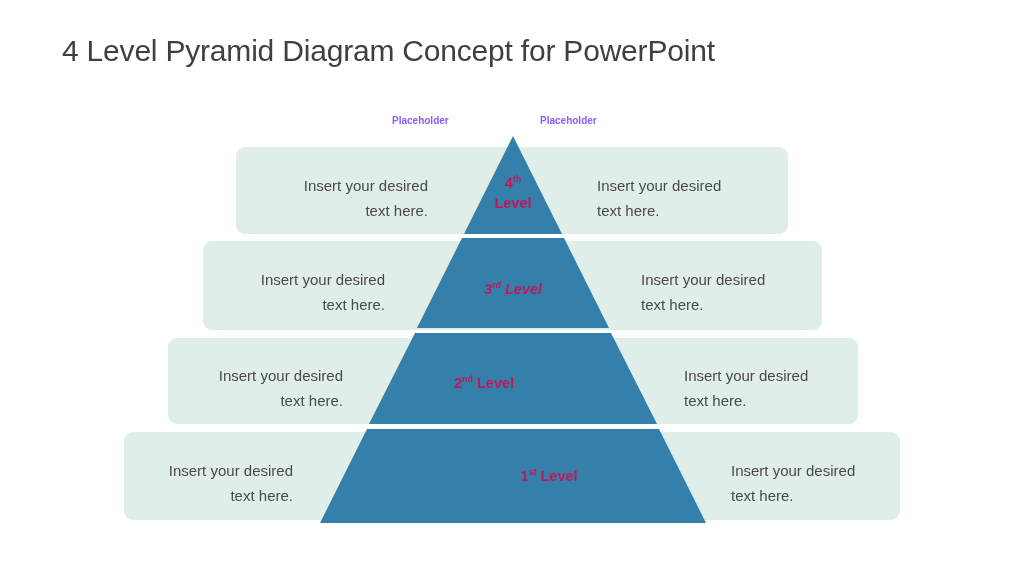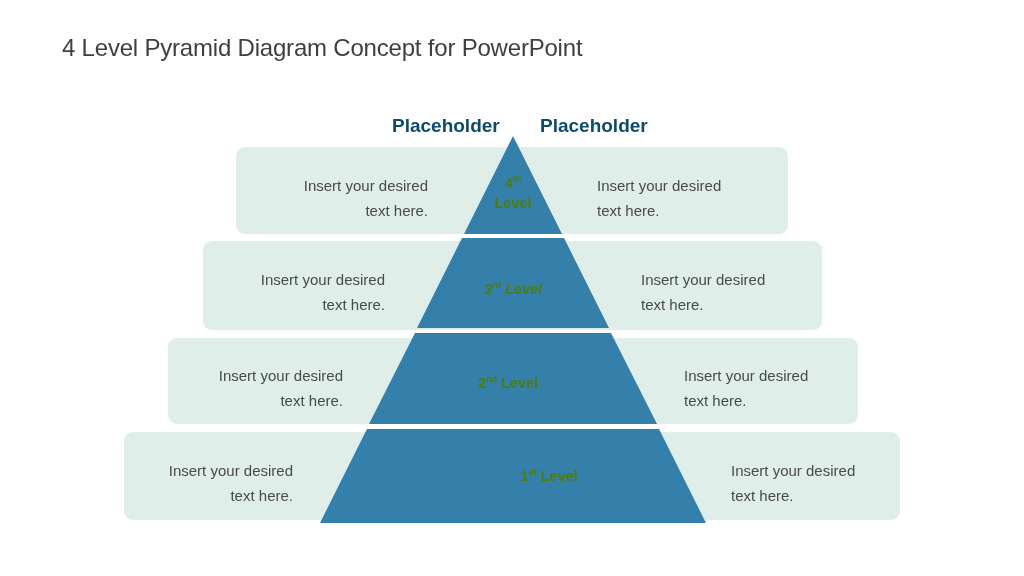--- a/index.html
+++ b/index.html
@@ -16,34 +16,34 @@
     height: 576px;
     background: #ffffff;
     overflow: hidden;
   }
 
   
   #page-title {
     position: absolute;
     left: 62px;
     top: 34px;
-    font-size: 24px;
+    font-size: 30px;
     font-weight: 400;
     color: #3f3f3f;
     letter-spacing: -0.2px;
     white-space: nowrap;
   }
 
   
   .placeholder-label {
     position: absolute;
     top: 115px;
-    font-size: 19px;
+    font-size: 10px;
     font-weight: bold;
-    color: #0c4a6e;
+    color: #8b5cf6;
     white-space: nowrap;
   }
   #placeholder-left  { left: 392px; }
   #placeholder-right { left: 540px; }
 
   
   .panel {
     position: absolute;
     background: #dfeee8;
     border-radius: 9px;
@@ -82,36 +82,36 @@
     left: 0;
     top: 0;
     width: 1024px;
     height: 576px;
     pointer-events: none;
   }
   #pyramid polygon { pointer-events: auto; }
 
   .tier-label {
     position: absolute;
-    color: #4d7c0f;
+    color: #be185d;
     font-weight: bold;
     font-size: 14.5px;
     text-align: center;
     line-height: 1.35;
     white-space: nowrap;
     transform: translateX(-50%);
   }
   .tier-label sup {
     font-size: 0.62em;
     vertical-align: super;
     line-height: 0;
   }
   #tier-label-4 { left: 513px; top: 174px; white-space: normal; width: 70px; margin-left: -35px; transform: none; }
   #tier-label-3 { left: 513px; top: 280px; font-style: italic; }
-  #tier-label-2 { left: 508px; top: 374px; text-align: center; }
+  #tier-label-2 { left: 484px; top: 374px; text-align: center; }
   #tier-label-1 { left: 513px; top: 467px; margin-left: 36px; }
 </style>
 </head>
 <body>
 
 <div id="canvas">
 
   <div id="page-title">4 Level Pyramid Diagram Concept for PowerPoint</div>
 
   <div class="placeholder-label" id="placeholder-left">Placeholder</div>

